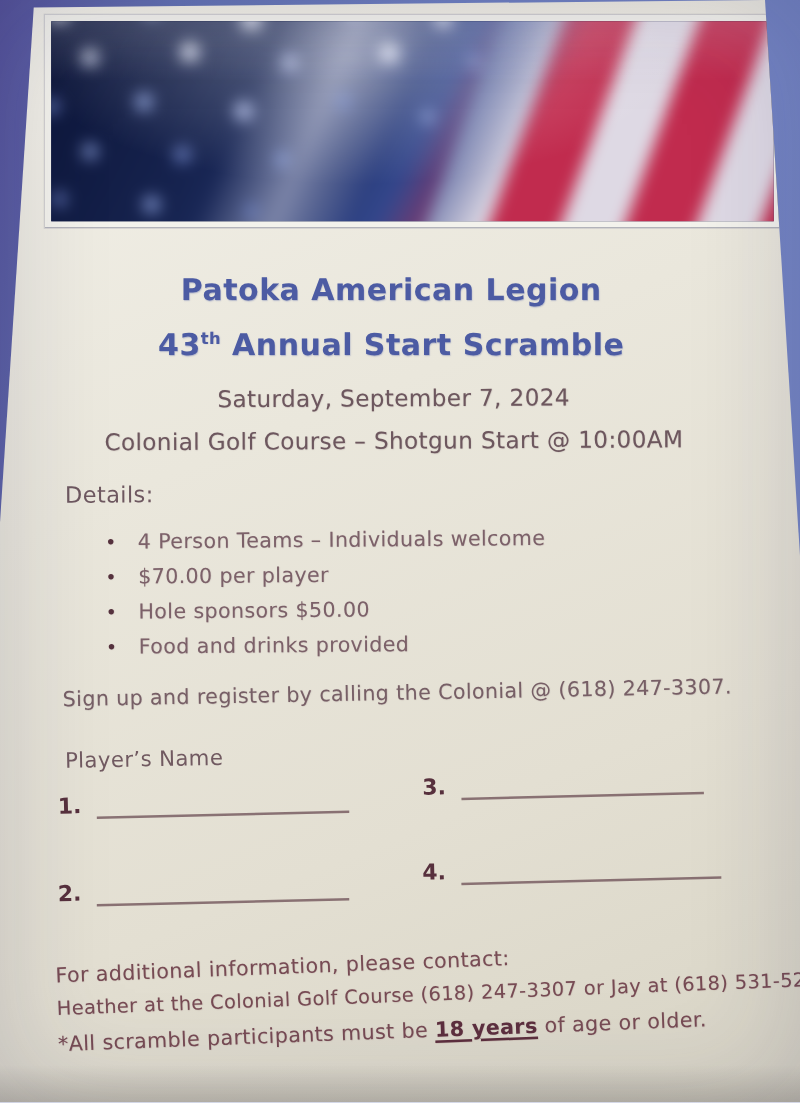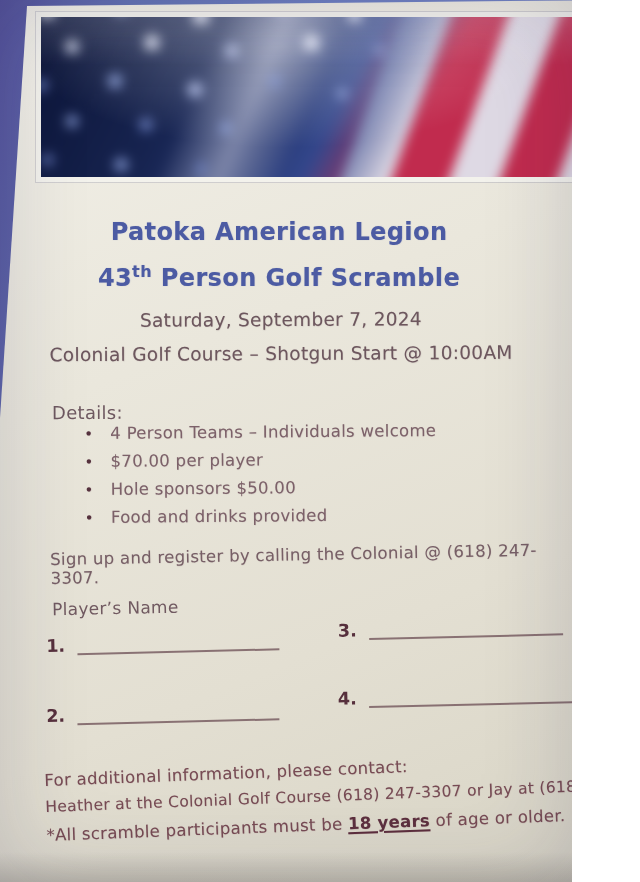--- a/index.html
+++ b/index.html
@@ -1,17 +1,17 @@
 <!DOCTYPE html>
 <html><head>
 <meta charset="utf-8">
 <style>
   html,body{margin:0;padding:0;}
   .scene{
-    position:relative;width:572px;height:882px;overflow:hidden;
+    position:relative;width:640px;height:882px;overflow:hidden;
     background:linear-gradient(100deg,#56549c 0%,#6473b4 18%,#6f80c1 45%,#7787c6 100%);
     font-family:"DejaVu Sans","Liberation Sans",sans-serif;
   }
   .scene::after{content:"";position:absolute;inset:0;pointer-events:none;
     box-shadow:inset 0 0 90px rgba(30,30,70,.18);}
   
   .paper{
     position:absolute;inset:0;
     clip-path:polygon(27px 6px,612px 0px,640px 445px,640px 882px,0px 882px,0px 418px);
     background:linear-gradient(158deg,#f2f0e8 0%,#eae7dc 38%,#e3dfd2 70%,#d9d5c6 100%);
@@ -31,24 +31,24 @@
     background:linear-gradient(113deg,rgba(235,235,248,0) 30%,rgba(235,235,248,.45) 39%,rgba(235,235,248,0) 48%);}
   .flag-haze{position:absolute;inset:0;pointer-events:none;
     background:radial-gradient(ellipse at 42% 18%,rgba(255,255,255,.30),rgba(255,255,255,0) 55%),
                linear-gradient(rgba(255,255,255,.14),rgba(255,255,255,0) 30%);}
   .star{position:absolute;line-height:1;transform:translate(-50%,-50%);}
   
   .txt{position:absolute;letter-spacing:.3px;}
   .title{top:213px;left:0;right:14px;text-align:center;color:#4c5ba3;font-weight:bold;
     font-size:24px;line-height:39px;letter-spacing:.4px;
     text-shadow:.4px .4px 1px rgba(76,91,163,.35);}
-  .title sup{font-size:16px;vertical-align:9px;}
+  .title sup{font-size:13px;vertical-align:9px;}
   .subhead{top:303px;left:0;right:10px;text-align:center;color:#6d575e;font-size:18.5px;
     line-height:34px;transform:rotate(-.3deg);text-shadow:.3px .3px .9px rgba(109,87,94,.35);}
-  .details-h{left:52px;top:386px;font-size:18px;color:#6e5860;transform:rotate(-.3deg);margin-top:16px;}
+  .details-h{left:52px;top:386px;font-size:18px;color:#6e5860;transform:rotate(-.3deg);}
   .bullets{left:84px;top:424px;transform:rotate(-.5deg);transform-origin:left top;}
   .bullet-row{display:flex;align-items:baseline;height:28px;font-size:16.5px;color:#7c6169;
     text-shadow:.3px .3px .8px rgba(124,97,105,.3);}
   .bullet-dot{color:#55313d;margin-right:17px;font-size:15px;}
   .signup{left:50px;top:550px;font-size:16.5px;color:#775f66;transform:rotate(-1.1deg);
     transform-origin:left top;text-shadow:.3px .3px .8px rgba(119,95,102,.3);}
   .players-h{left:52px;top:598px;font-size:17px;color:#715a61;transform:rotate(-1.1deg);}
   .slot-row{position:absolute;left:46px;width:545px;display:flex;
     transform:rotate(-1.4deg);transform-origin:left top;}
   .slot-row.r1{top:636px;} .slot-row.r2{top:706px;}
@@ -100,21 +100,21 @@
             <span class="star" style="left: 4%; top: 82%; font-size: 22px; color: rgb(109, 130, 196);">★</span>
             <span class="star" style="left: 16%; top: 84%; font-size: 26px; color: rgb(139, 160, 218);">★</span>
             <span class="star" style="left: 29%; top: 86%; font-size: 20px; color: rgb(109, 130, 196);">★</span>
           </div>
       </div>
       <div class="flag-haze"></div>
     </div>
 
     <div class="txt title">
       <div>Patoka American Legion</div>
-      <div><span>43</span><sup>th</sup><span> Person Golf Scramble</span></div>
+      <div><span>43</span><sup>th</sup><span> Annual Start Scramble</span></div>
     </div>
 
     <div class="txt subhead">
       <div>Saturday, September 7, 2024</div>
       <div>Colonial Golf Course – Shotgun Start @ 10:00AM</div>
     </div>
 
     <div class="txt details-h">Details:</div>
 
     <div class="txt bullets">

